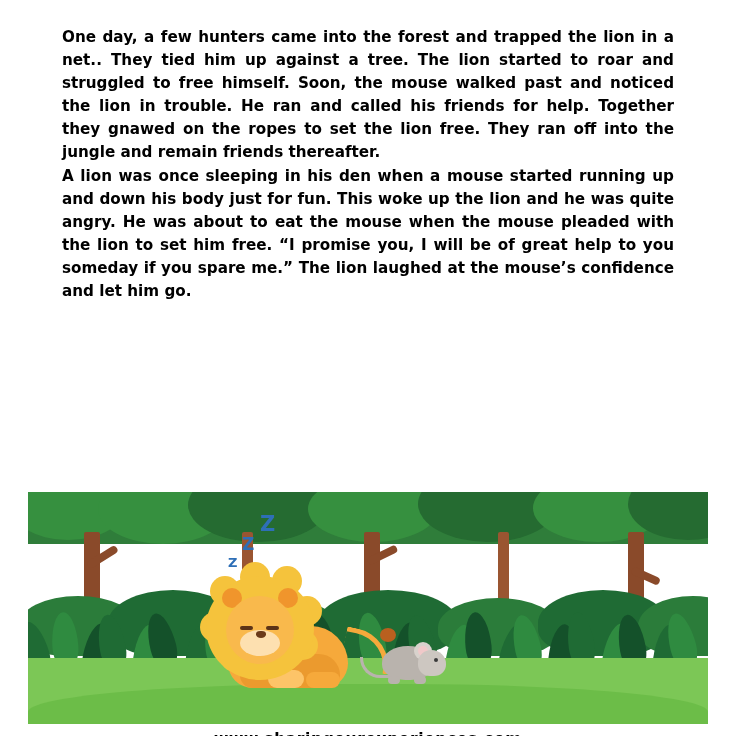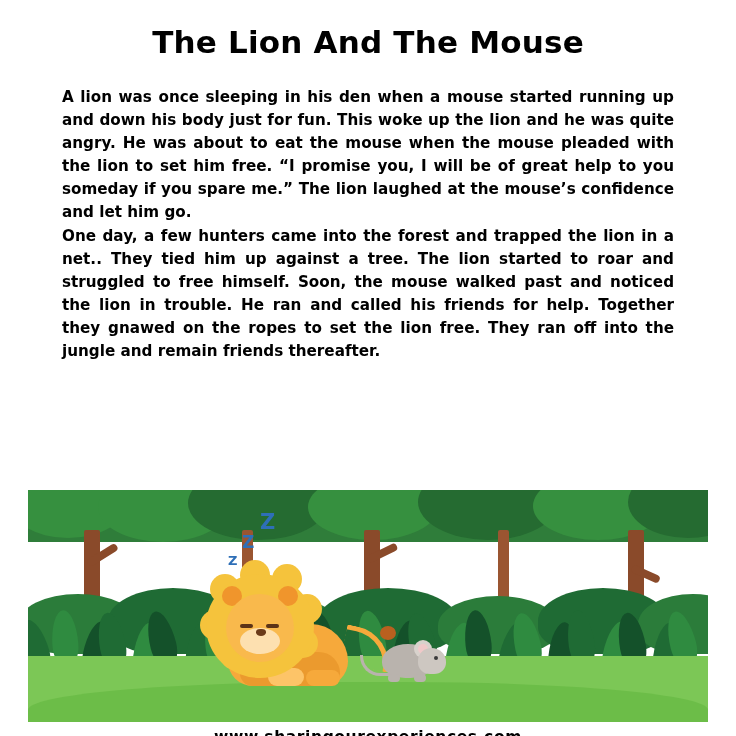--- a/index.html
+++ b/index.html
@@ -219,25 +219,24 @@
   }
   .mouse-leg {
     position: absolute; bottom: 0; width: 12px; height: 8px; background: #b9b3ad; border-radius: 6px;
   }
 </style>
 </head>
 <body>
 
 <div class="page">
 
-  <h1 class="title">The Lion And The Mouse</h1>
 
   <div class="story">
+    <p>One day, a few hunters came into the forest and trapped the lion in a net.. They tied him up against a tree. The lion started to roar and struggled to free himself. Soon, the mouse walked past and noticed the lion in trouble. He ran and called his friends for help. Together they gnawed on the ropes to set the lion free. They ran off into the jungle and remain friends thereafter.</p>
     <p>A lion was once sleeping in his den when a mouse started running up and down his body just for fun. This woke up the lion and he was quite angry. He was about to eat the mouse when the mouse pleaded with the lion to set him free. “I promise you, I will be of great help to you someday if you spare me.” The lion laughed at the mouse’s confidence and let him go.</p>
-    <p>One day, a few hunters came into the forest and trapped the lion in a net.. They tied him up against a tree. The lion started to roar and struggled to free himself. Soon, the mouse walked past and noticed the lion in trouble. He ran and called his friends for help. Together they gnawed on the ropes to set the lion free. They ran off into the jungle and remain friends thereafter.</p>
   </div>
 
 
   <div class="illustration">
     <div class="sky"></div>
 
     <div class="canopy"></div>
     <div class="canopy-lobe" style="left:-20px;top:-26px;width:120px;height:74px;"></div>
     <div class="canopy-lobe" style="left:70px;top:-18px;width:130px;height:70px;"></div>
     <div class="canopy-dark" style="left:160px;top:-24px;width:140px;height:74px;"></div>

